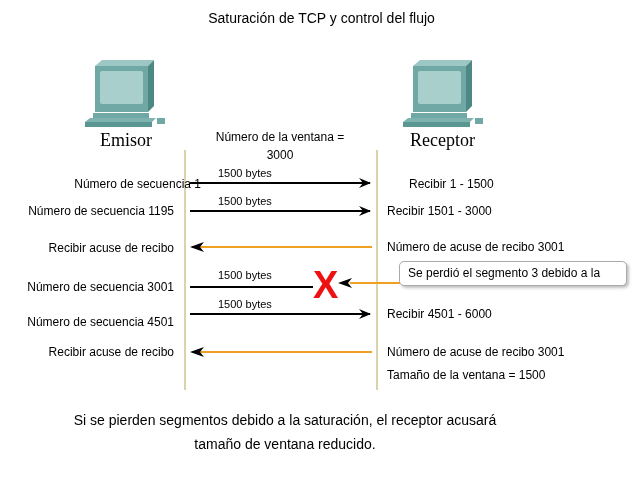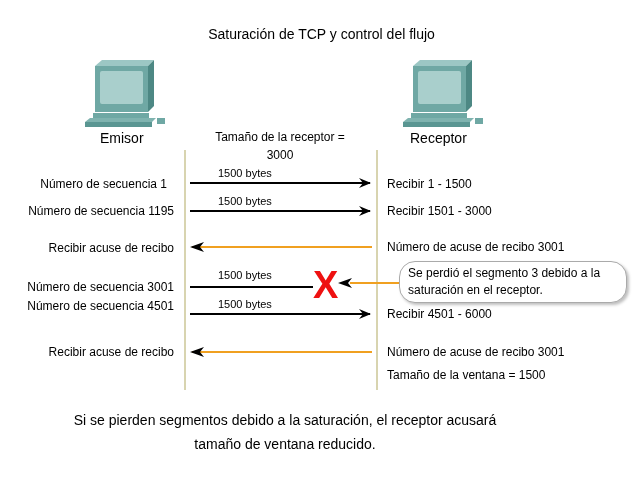--- a/index.html
+++ b/index.html
@@ -1,25 +1,25 @@
 <!DOCTYPE html>
 <html><head>
 <meta charset="utf-8">
 <style>
   html, body { margin: 0; padding: 0; background: #ffffff; }
   body { width: 643px; height: 478px; position: relative; overflow: hidden;
          font-family: "Liberation Sans", sans-serif; color: #000; }
   .abs { position: absolute; }
-  .title { left: 0; width: 643px; top: 10px; text-align: center; font-size: 14px; margin-top: 16px; }
+  .title { left: 0; width: 643px; top: 10px; text-align: center; font-size: 14px; }
   .label { font-size: 12px; white-space: nowrap; }
   .right-al { text-align: right; }
-  .node-label { font-size: 14px; }
+  .node-label { font-size: 18px; font-family: Liberation Serif, serif; }
   .lifeline { width: 2px; background: #d8d4b0; }
   .arrow-cap { font-size: 11px; }
-  .callout { border: 1px solid #aaaaaa; border-radius: 16px; background: #fff;
+  .callout { border: 1px solid #aaaaaa; border-radius: 5px; background: #fff;
              box-shadow: 2px 2px 3px rgba(0,0,0,0.25); font-size: 12px;
              padding: 3px 8px; line-height: 17px; }
   .footer { font-size: 14px; text-align: center; line-height: 24px; }
   .xmark { color: #ee1111; font-size: 38px; font-weight: bold; font-family: "Liberation Sans", sans-serif; }
 </style>
 </head>
 <body>
 
 <div class="abs title">Saturación de TCP y control del flujo</div>
 
@@ -41,21 +41,21 @@
   <rect x="15" y="8" width="53" height="46" fill="#6fa8a4"></rect>
   <rect x="20" y="13" width="43" height="33" fill="#a9cfcc" rx="2"></rect>
   <rect x="13" y="55" width="56" height="5" fill="#6fa8a4"></rect>
   <polygon points="5,64 72,64 76,60 10,60" fill="#7fb3af"></polygon>
   <rect x="5" y="64" width="67" height="5" fill="#5a9692"></rect>
   <rect x="77" y="60" width="8" height="6" fill="#6fa8a4"></rect>
 </svg>
 <div class="abs node-label" style="left:410px;top:130px">Receptor</div>
 
 <div class="abs label" style="left:190px;width:180px;top:128px;text-align:center;line-height:18px">
-  <div>Tamaño de la receptor =</div>
+  <div>Número de la ventana =</div>
   <div>3000</div>
 </div>
 
 <div class="abs lifeline" style="left:184px;top:150px;height:240px"></div>
 <div class="abs lifeline" style="left:376px;top:150px;height:240px"></div>
 
 <svg class="abs" style="left:0;top:0" width="643" height="478">
   <defs>
     <marker id="ahb" markerWidth="12" markerHeight="10" refX="11" refY="5" orient="auto" markerUnits="userSpaceOnUse">
       <path d="M0,0 L12,5 L0,10 L4,5 Z" fill="#000"></path>
@@ -80,35 +80,34 @@
   <path d="M190,352 L204,347 L200,352 L204,357 Z" fill="#000"></path>
 </svg>
 
 <div class="abs arrow-cap" style="left:218px;width:110px;top:167px">1500 bytes</div>
 <div class="abs arrow-cap" style="left:218px;width:110px;top:195px">1500 bytes</div>
 <div class="abs arrow-cap" style="left:218px;width:110px;top:269px">1500 bytes</div>
 <div class="abs arrow-cap" style="left:218px;width:110px;top:298px">1500 bytes</div>
 
 <div class="abs xmark" style="left:313px;top:265px;line-height:40px">X</div>
 
-<div class="abs label right-al" style="right:476px;top:177px">Número de secuencia 1</div>
+<div class="abs label right-al" style="right:442px;top:177px">Número de secuencia 1</div>
 <div class="abs label right-al" style="right:469px;top:204px">Número de secuencia 1195</div>
 <div class="abs label right-al" style="right:469px;top:241px">Recibir acuse de recibo</div>
 <div class="abs label right-al" style="right:469px;top:280px">Número de secuencia 3001</div>
-<div class="abs label right-al" style="right:469px;top:299px">Número de secuencia 4501</div>
+<div class="abs label right-al" style="right:469px;top:315px">Número de secuencia 4501</div>
 <div class="abs label right-al" style="right:469px;top:345px">Recibir acuse de recibo</div>
 
-<div class="abs label" style="left:387px;top:177px">Recibir 1 - 1500</div>
+<div class="abs label" style="left:409px;top:177px">Recibir 1 - 1500</div>
 <div class="abs label" style="left:387px;top:204px">Recibir 1501 - 3000</div>
 <div class="abs label" style="left:387px;top:240px">Número de acuse de recibo 3001</div>
 <div class="abs label" style="left:387px;top:307px">Recibir 4501 - 6000</div>
 <div class="abs label" style="left:387px;top:345px">Número de acuse de recibo 3001</div>
 <div class="abs label" style="left:387px;top:368px">Tamaño de la ventana = 1500</div>
 
 <div class="abs callout" style="left:399px;top:261px;width:210px">
   <div>Se perdió el segmento 3 debido a la</div>
-  <div>saturación en el receptor.</div>
 </div>
 
 <div class="abs footer" style="left:0;width:570px;top:408px">
   <div>Si se pierden segmentos debido a la saturación, el receptor acusará</div>
   <div>tamaño de ventana reducido.</div>
 </div>
 
 </body></html>

